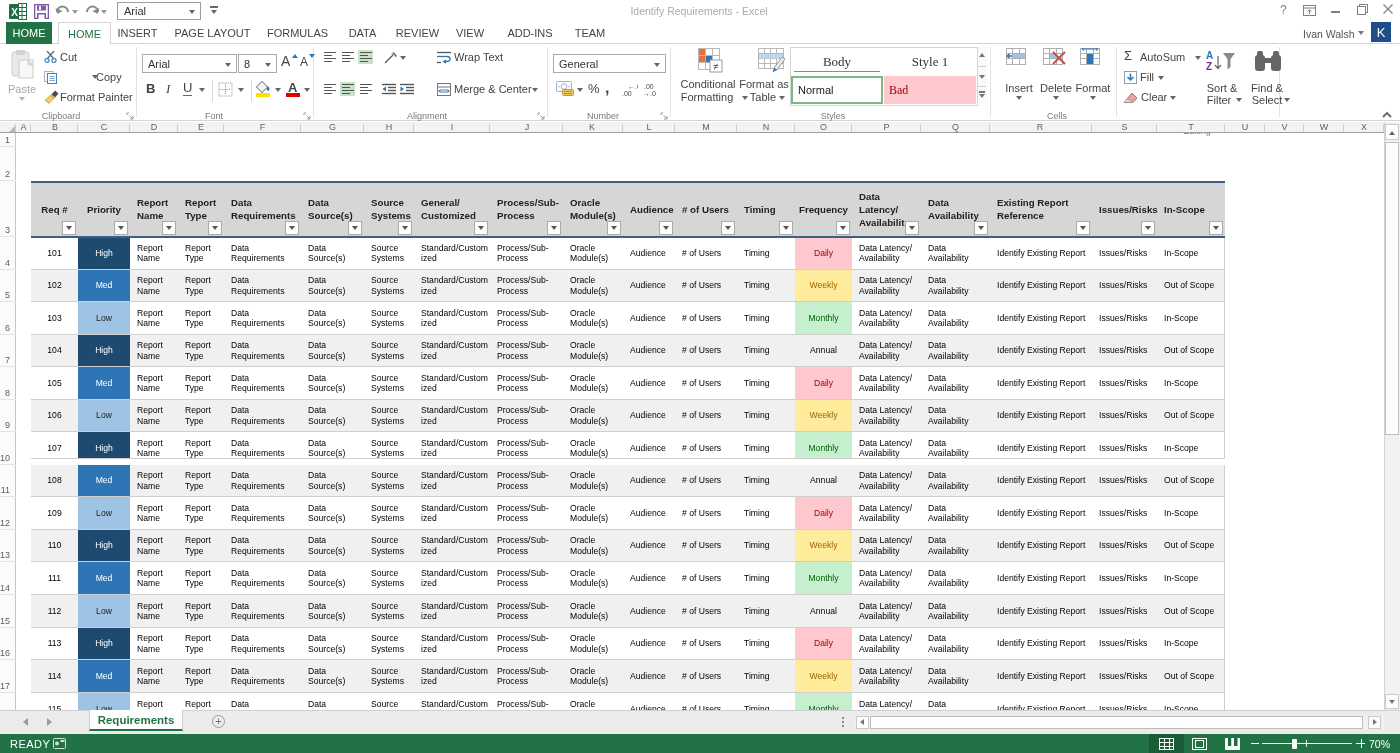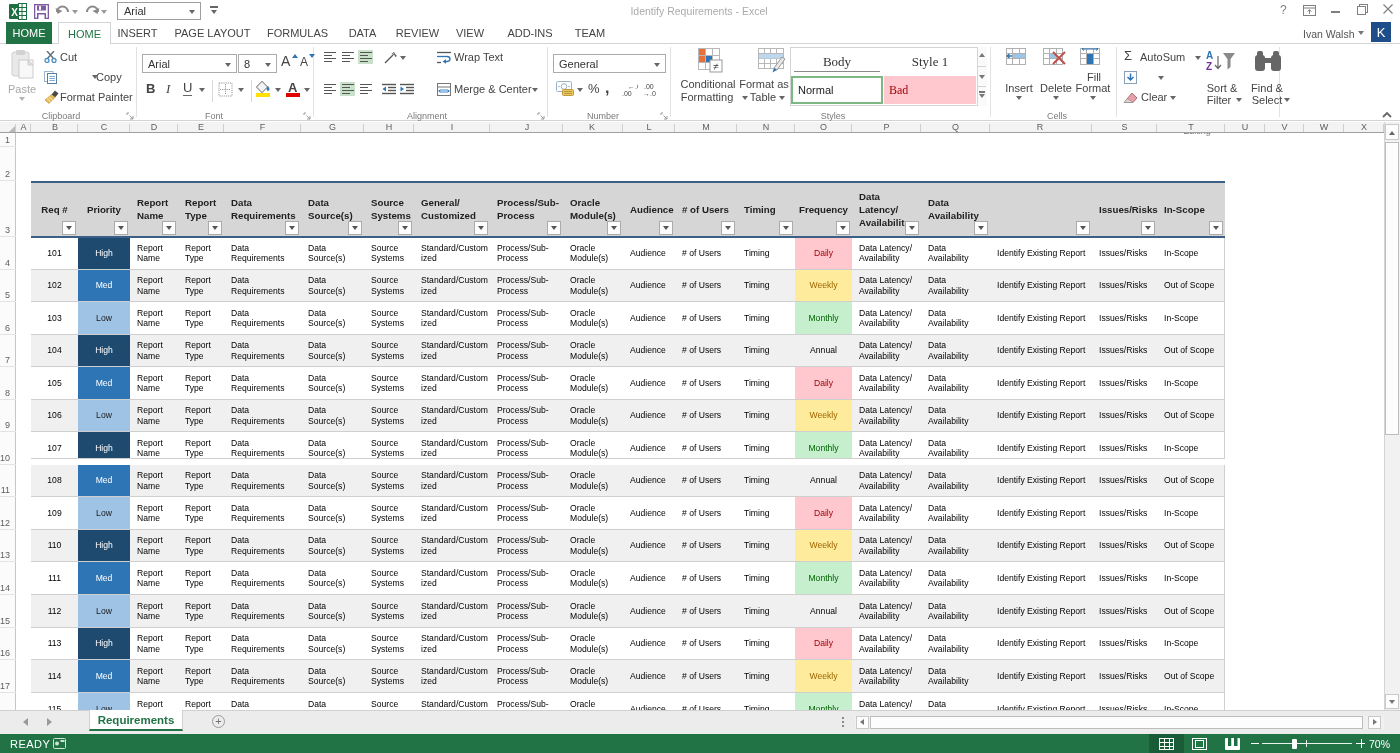--- a/index.html
+++ b/index.html
@@ -340,21 +340,21 @@
     </svg>
 <div class="ab" style="left:1093px;top:81.5px;transform:translateX(-50%);font-size:11px;color:#444;">Format</div>
 <div class="ab dd" style="left:1090px;top:96px;"></div>
 <div class="ab" style="left:1124px;top:48px;font-size:13px;color:#444;">Σ</div>
 <div class="ab rtx" style="left:1140px;top:51px;">AutoSum</div>
 <div class="ab dd" style="left:1195px;top:56px;"></div>
 <svg class="ab" style="left:1124px;top:71px" width="13" height="13">
 <rect x="0.5" y="0.5" width="12" height="12" fill="#fff" stroke="#8aa0b8"></rect>
 <path d="M6.5 2.5 v6 M3.5 6 L6.5 9 L9.5 6" fill="none" stroke="#2e75b6" stroke-width="1.5"></path>
     </svg>
-<div class="ab rtx" style="left:1087px;top:71px;">Fill</div>
+<div class="ab rtx" style="left:1140px;top:71px;">Fill</div>
 <div class="ab dd" style="left:1158px;top:76px;"></div>
 <svg class="ab" style="left:1123px;top:91px" width="15" height="12">
 <path d="M4 8 L9 2 L14 7 L10 11.5 Z" fill="#e8a0a8" stroke="#b07078"></path>
 <path d="M4 8 L1 11.5 l6 0 L10 11.5" fill="#d8d8d8" stroke="#999"></path>
     </svg>
 <div class="ab rtx" style="left:1141px;top:91px;">Clear</div>
 <div class="ab dd" style="left:1170px;top:96px;"></div>
 <svg class="ab" style="left:1206px;top:49px" width="30" height="26">
 <text x="0" y="10" font-size="10" font-weight="bold" fill="#2e75b6" font-family="Liberation Sans">A</text>
 <text x="0" y="21" font-size="10" font-weight="bold" fill="#7030a0" font-family="Liberation Sans">Z</text>
@@ -497,20 +497,24 @@
       <span>Data</span>
       <span>Latency/</span>
       <span>Availabilit</span>
     </div>
 <div class="fbtn" style="left:905px;top:221px;z-index:3;"></div>
 <div class="hc " style="left:921px;top:183px;width:69px;padding-left:7px;z-index:3;">
       <span>Data</span>
       <span>Availability</span>
     </div>
 <div class="fbtn" style="left:974px;top:221px;z-index:3;"></div>
+<div class="hc " style="left:990px;top:183px;width:102px;padding-left:7px;z-index:3;">
+      <span>Existing Report</span>
+      <span>Reference</span>
+    </div>
 <div class="fbtn" style="left:1076px;top:221px;z-index:3;"></div>
 <div class="hc " style="left:1092px;top:183px;width:65px;padding-left:7px;z-index:3;">
       <span>Issues/Risks</span>
     </div>
 <div class="fbtn" style="left:1141px;top:221px;z-index:3;"></div>
 <div class="hc " style="left:1157px;top:183px;width:68px;padding-left:7px;z-index:3;">
       <span>In-Scope</span>
     </div>
 <div class="fbtn" style="left:1209px;top:221px;z-index:3;"></div>
 <div class="ab" style="left:31px;top:237px;width:1194px;height:33px;border-bottom:1px solid #cfcfcf;border-right:1px solid #cfcfcf;overflow:hidden;">

